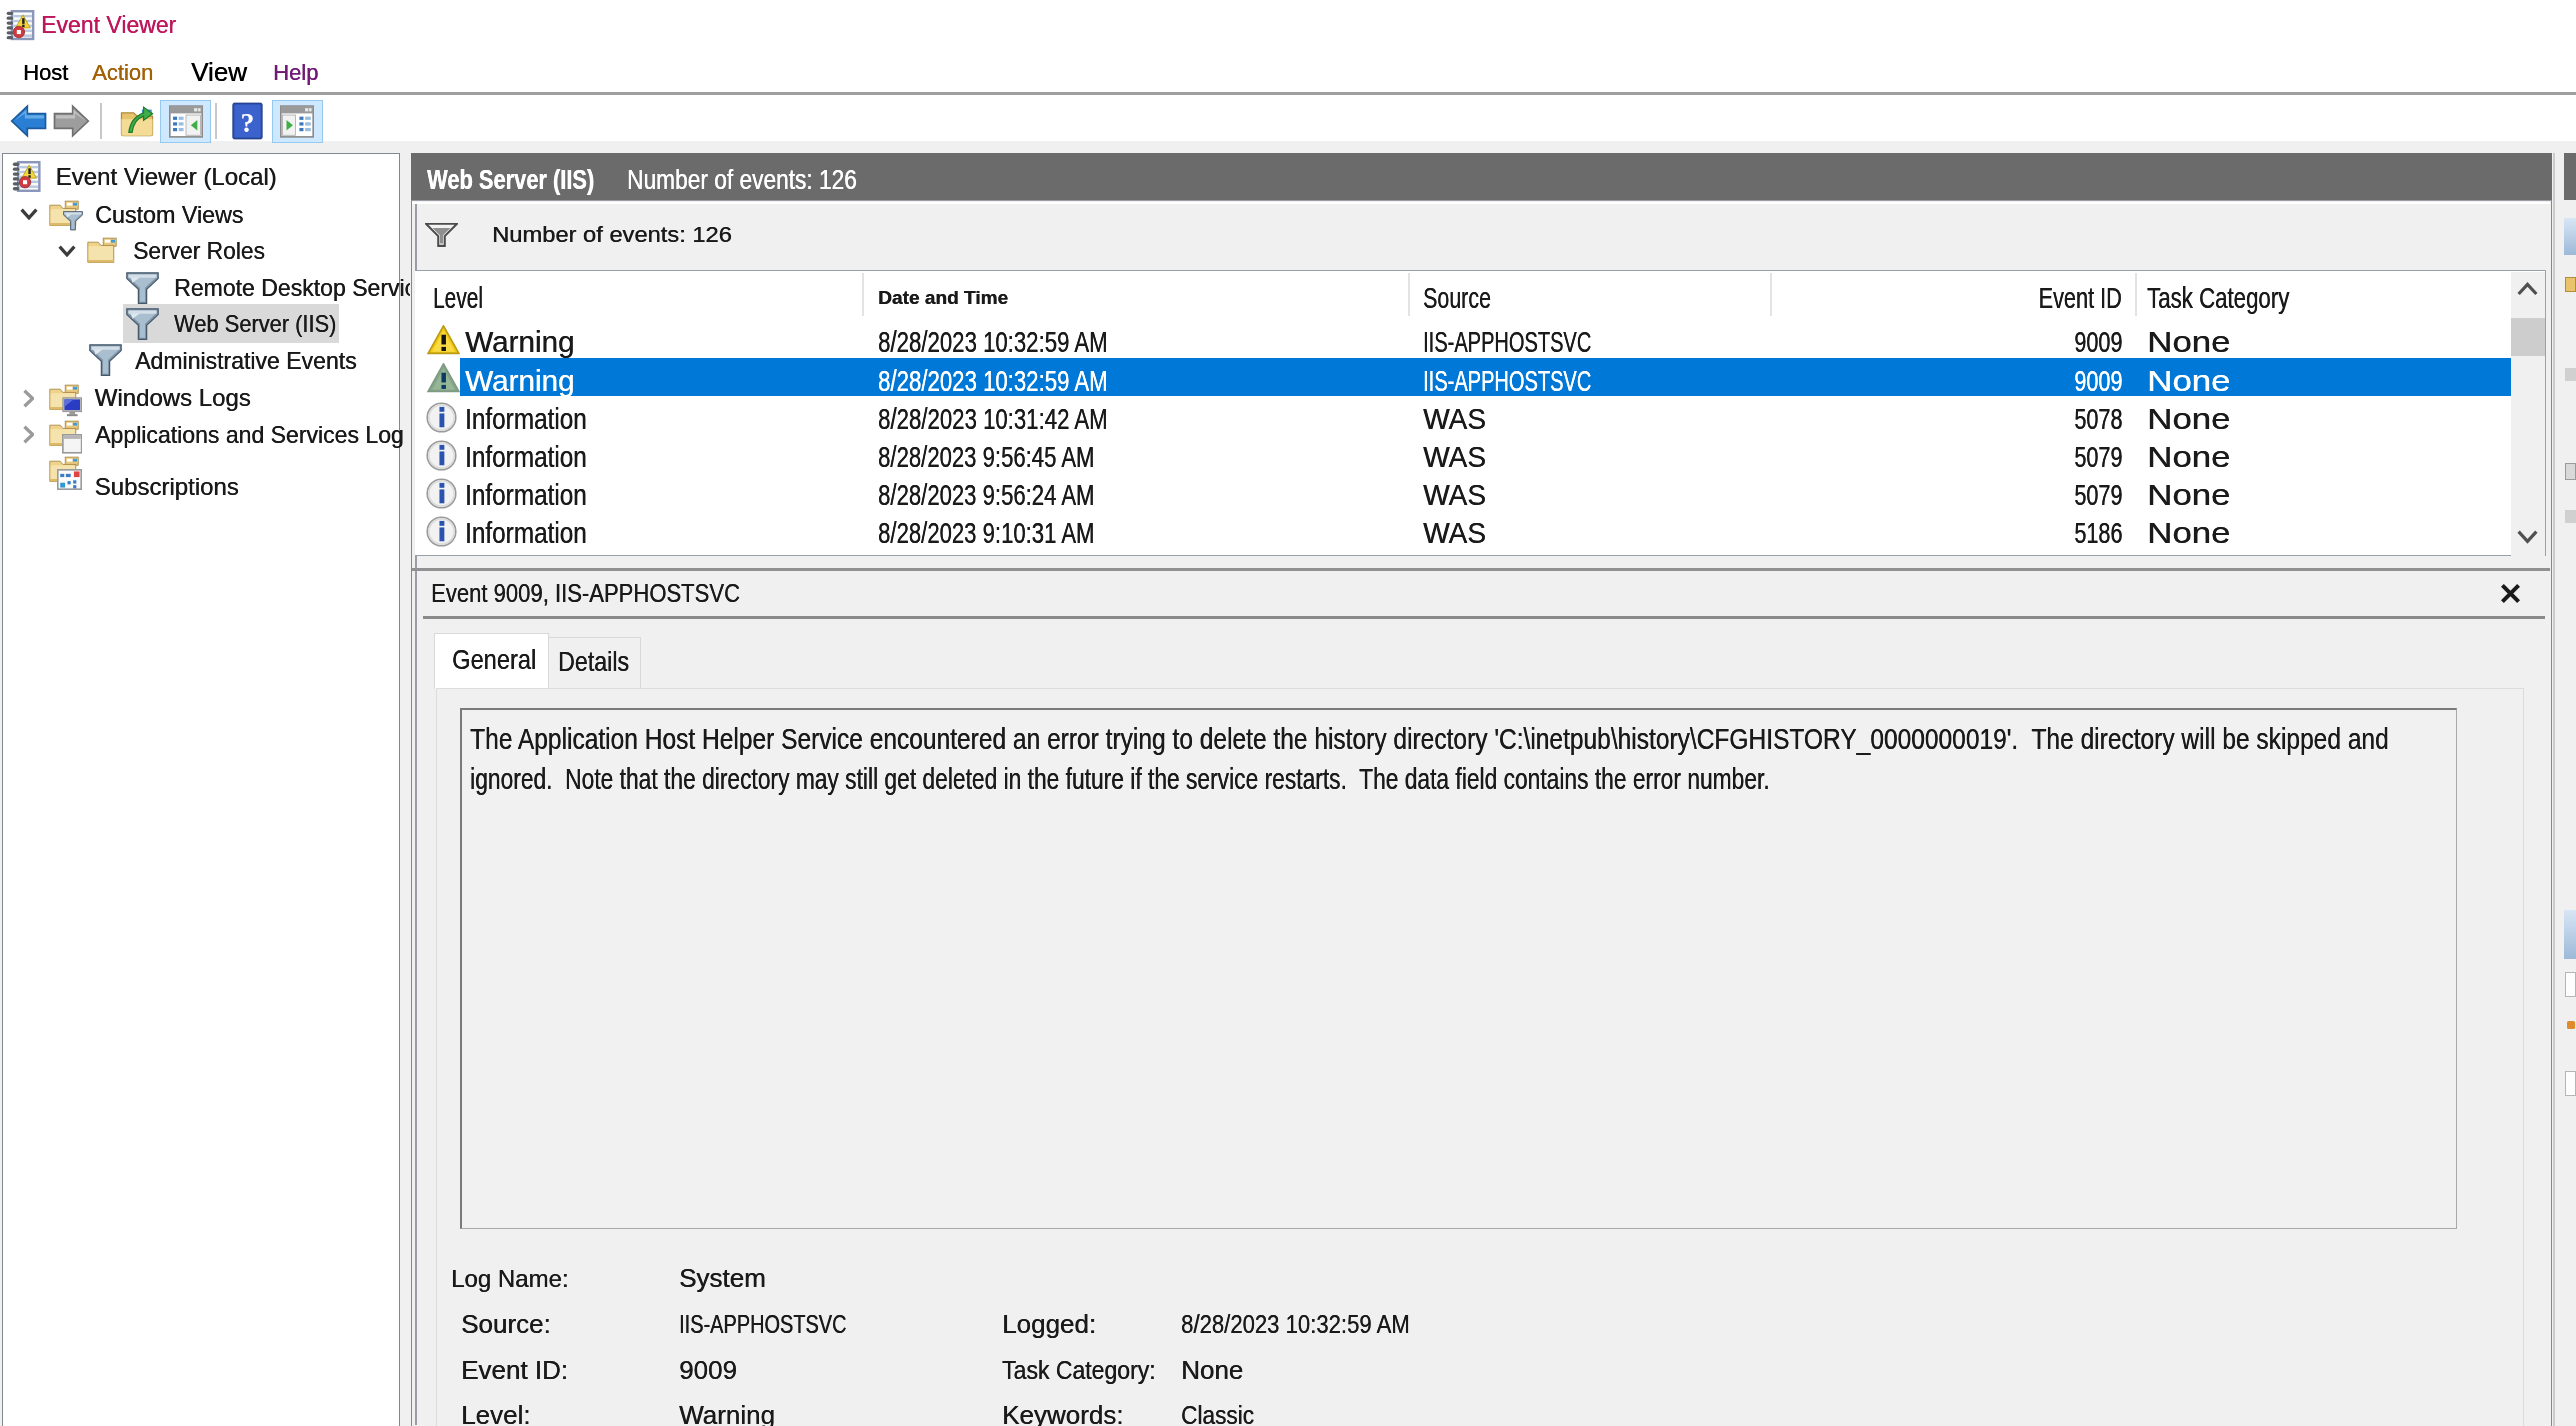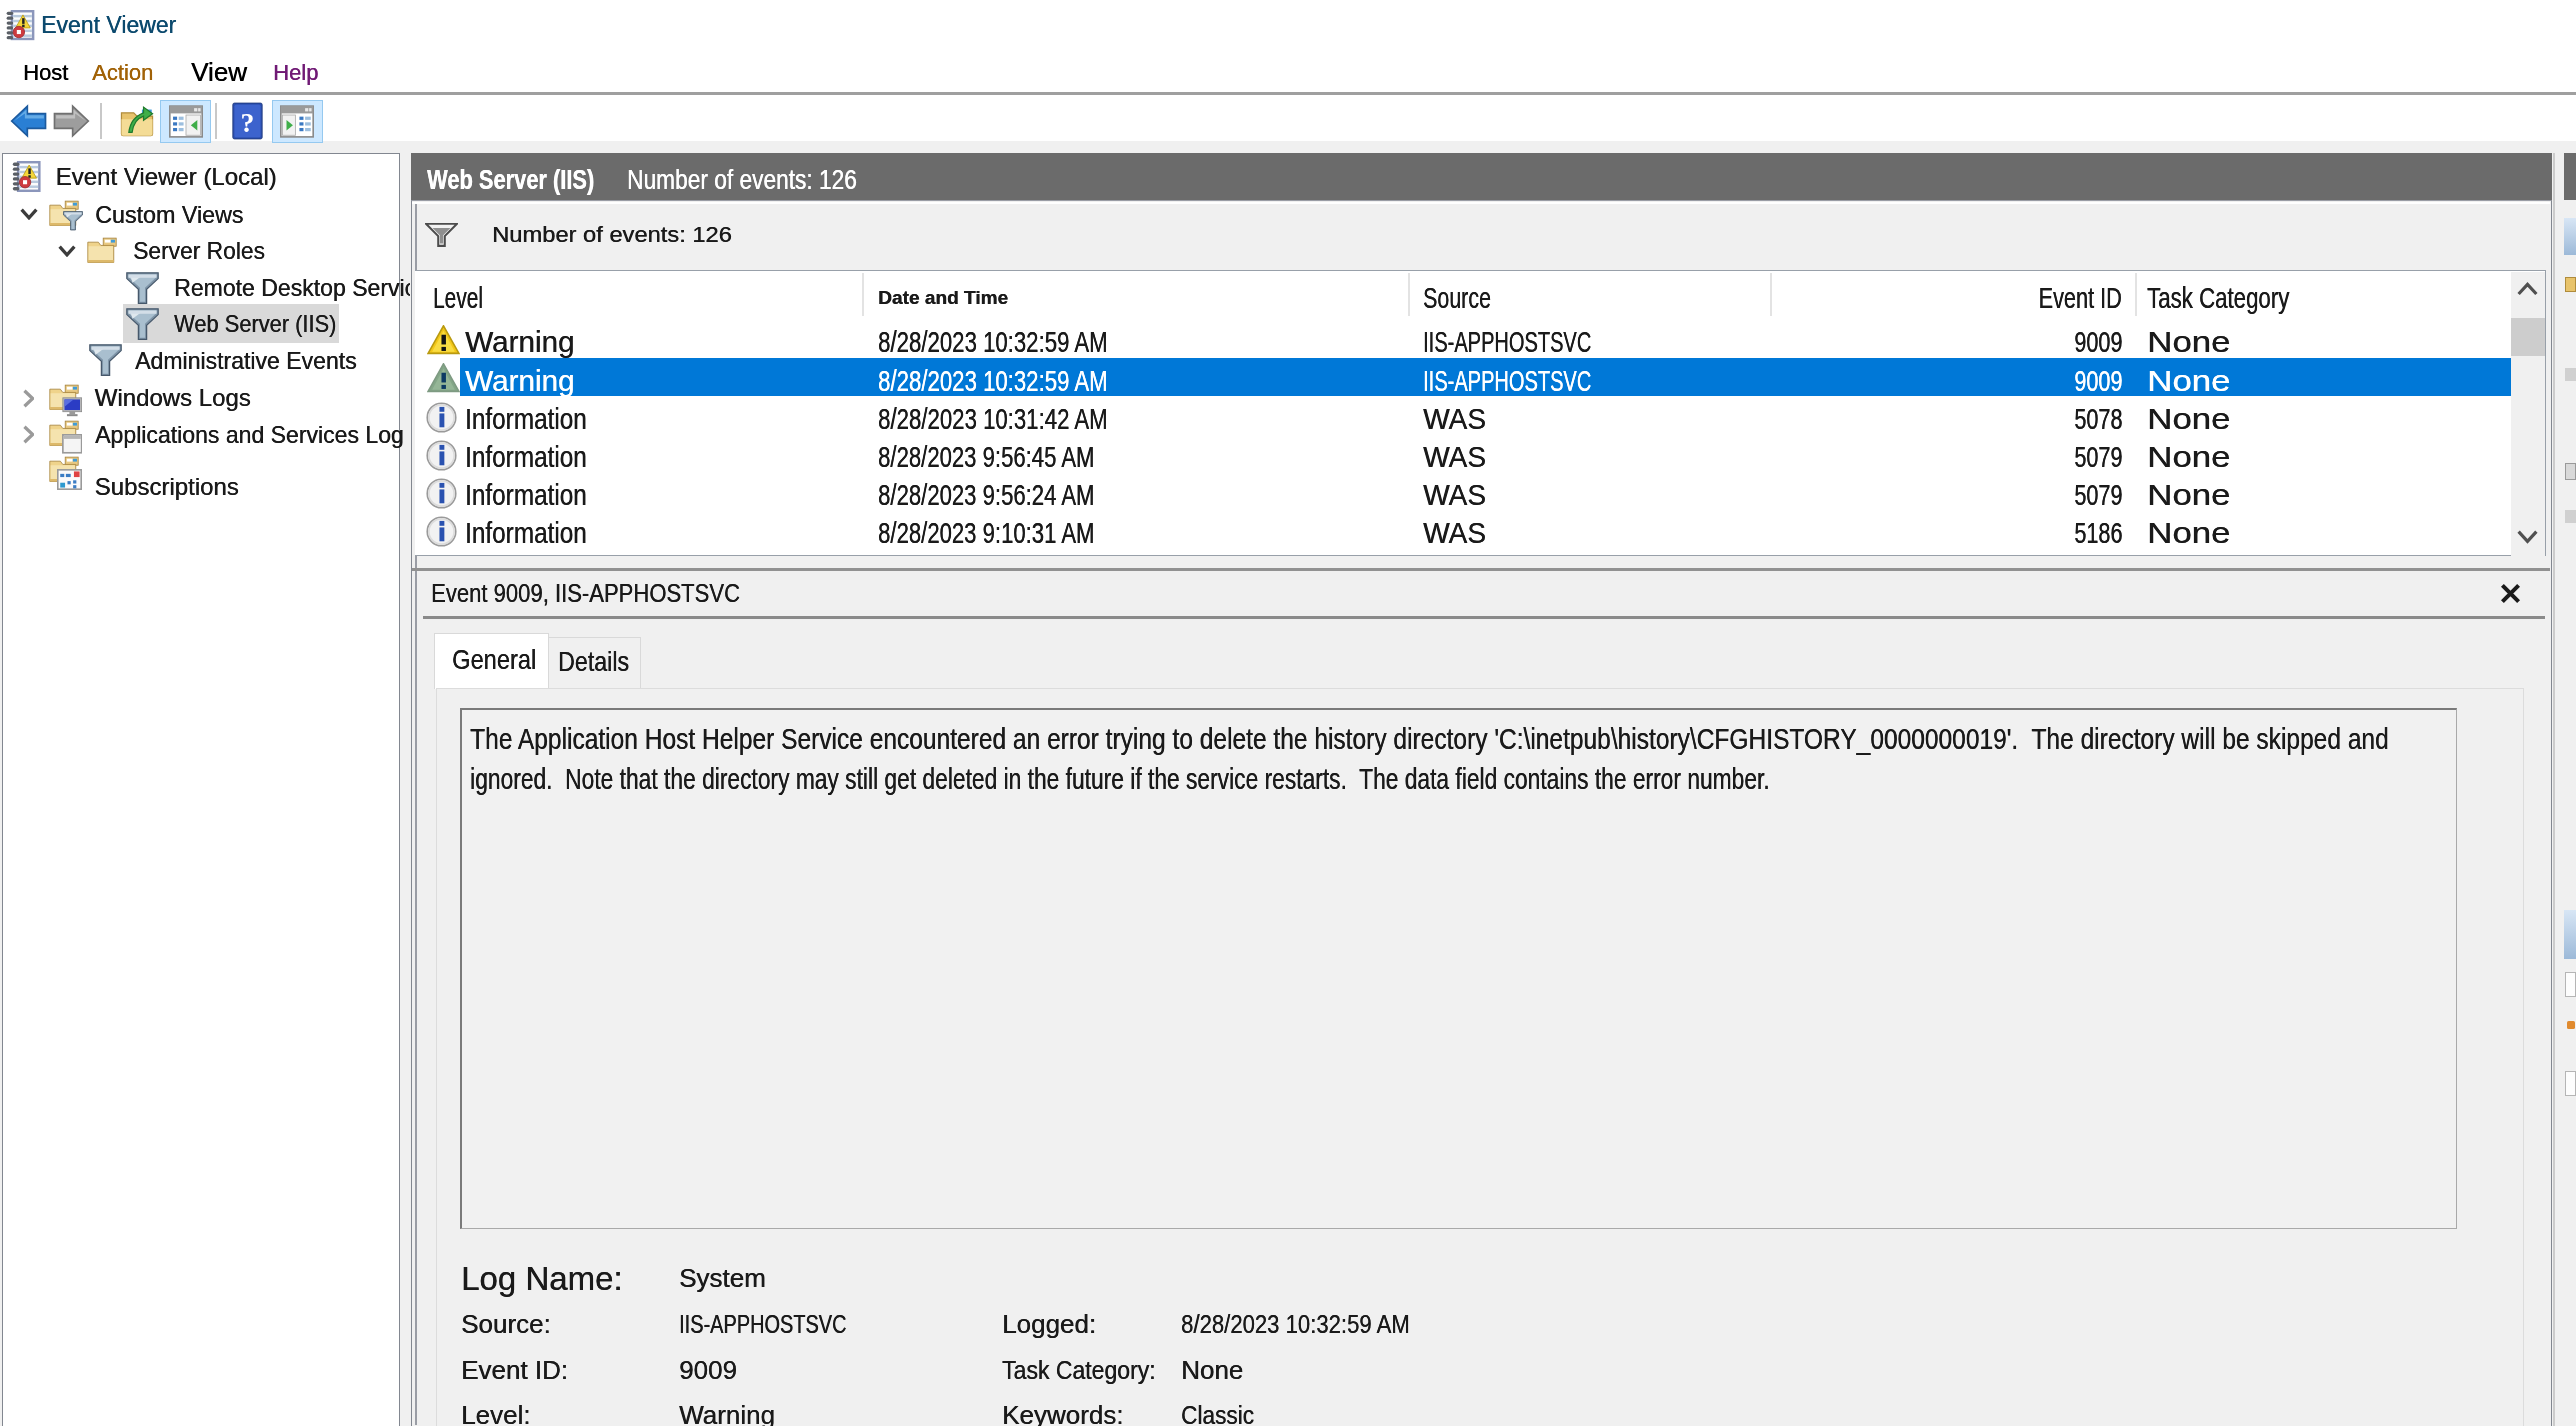--- a/index.html
+++ b/index.html
@@ -30,21 +30,21 @@
     <rect x="2" y="27" width="8" height="4" rx="2"></rect>
     <rect x="2" y="33" width="8" height="4" rx="2"></rect>
   </g>
   <polygon points="22,7 31,23 13,23" fill="#f4d63a" stroke="#b99a10" stroke-width="1"></polygon>
   <rect x="21" y="11" width="3" height="7" fill="#222"></rect>
   <rect x="21" y="19" width="3" height="3" fill="#222"></rect>
   <circle cx="17" cy="28" r="7" fill="#cd3a3f" stroke="#9e2a30"></circle>
   <rect x="14.5" y="25.5" width="5" height="5" fill="#fff"></rect>
 </svg>
 </div>
-<div class="t" style="left:41px;top:11.5px;font-size:23px;line-height:26px;color:#0c4a6e;">Event Viewer</div>
+<div class="t" style="left:41px;top:11.5px;font-size:23px;line-height:26px;color:#be185d;">Event Viewer</div>
 
 <div class="t" style="left:23px;top:60px;font-size:22px;line-height:25px;color:#000;">Host</div>
 <div class="t" style="left:92px;top:60px;font-size:22px;line-height:25px;color:#a16207;">Action</div>
 <div class="t" style="left:191px;top:60px;font-size:26px;line-height:25px;color:#000;">View</div>
 <div class="t" style="left:273px;top:60px;font-size:22px;line-height:25px;color:#701a75;">Help</div>
 <div class="a" style="left:0;top:92px;width:2576px;height:2.5px;background:#9f9f9f;"></div>
 
 <div class="a" style="left:0;top:95px;width:2576px;height:46px;background:#ffffff;"></div>
 
 <div class="a" style="left:9.8px;top:102px;">
@@ -374,21 +374,21 @@
 <div class="t" style="left:452px;top:643px;font-size:28px;line-height:33px;transform:scaleX(0.844);">General</div>
 <div class="t" style="left:558px;top:645px;font-size:28px;line-height:33px;transform:scaleX(0.829);">Details</div>
 
 <div class="a" style="left:436px;top:688px;width:2088px;height:739px;border:1.6px solid #dcdcdc;border-bottom:none;box-sizing:border-box;"></div>
 
 <div class="a" style="left:460px;top:708px;width:1997px;height:521px;background:#f1f1f1;border-top:2.5px solid #7a7a7a;border-left:2.5px solid #7a7a7a;border-right:1.6px solid #a9a9a9;border-bottom:1.6px solid #a9a9a9;box-sizing:border-box;"></div>
 <div class="t" style="left:470px;top:722px;font-size:29px;line-height:34px;transform:scaleX(0.846);">The Application Host Helper Service encountered an error trying to delete the history directory 'C:\inetpub\history\CFGHISTORY_0000000019'.  The directory will be skipped and</div>
 <div class="t" style="left:470px;top:762px;font-size:29px;line-height:34px;transform:scaleX(0.786);">ignored.  Note that the directory may still get deleted in the future if the service restarts.  The data field contains the error number.</div>
 
 <div id="fields">
-    <div class="t" style="left:461px;top:1263px;font-size:33px;line-height:31px;transform:scaleX(1);">Log Name:</div>
+    <div class="t" style="left:451px;top:1263px;font-size:24px;line-height:31px;transform:scaleX(1);">Log Name:</div>
     <div class="t" style="left:679px;top:1263px;font-size:26px;line-height:31px;transform:scaleX(1);">System</div>
     <div class="t" style="left:461px;top:1309px;font-size:26px;line-height:31px;transform:scaleX(1);">Source:</div>
     <div class="t" style="left:679px;top:1309px;font-size:26px;line-height:31px;transform:scaleX(0.767);">IIS-APPHOSTSVC</div>
     <div class="t" style="left:461px;top:1355px;font-size:26px;line-height:31px;transform:scaleX(1);">Event ID:</div>
     <div class="t" style="left:679px;top:1355px;font-size:26px;line-height:31px;transform:scaleX(1);">9009</div>
     <div class="t" style="left:461px;top:1400px;font-size:26px;line-height:31px;transform:scaleX(1);">Level:</div>
     <div class="t" style="left:679px;top:1400px;font-size:26px;line-height:31px;transform:scaleX(1);">Warning</div>
     <div class="t" style="left:1002px;top:1309px;font-size:26px;line-height:31px;transform:scaleX(1);">Logged:</div>
     <div class="t" style="left:1181px;top:1309px;font-size:26px;line-height:31px;transform:scaleX(0.85);">8/28/2023 10:32:59 AM</div>
     <div class="t" style="left:1002px;top:1355px;font-size:26px;line-height:31px;transform:scaleX(0.885);">Task Category:</div>

